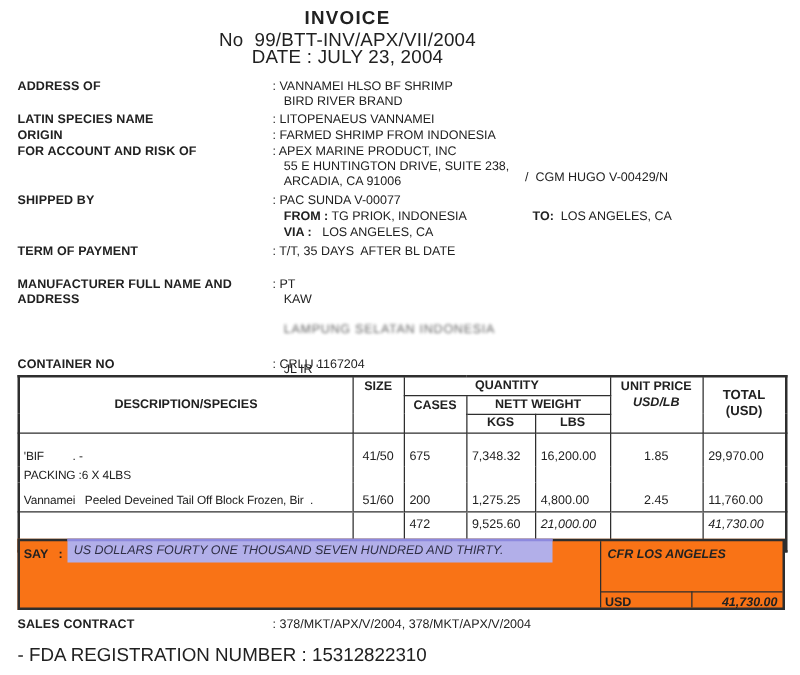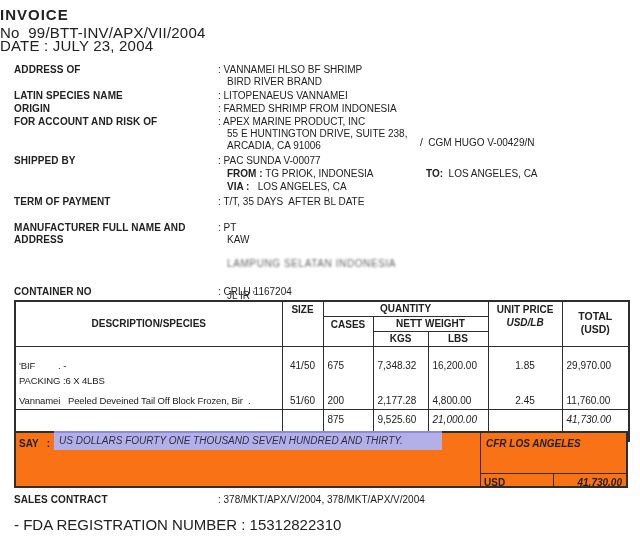--- a/index.html
+++ b/index.html
@@ -8,21 +8,21 @@
     font-family:"Liberation Sans",sans-serif;font-size:10px;color:#212121;
     overflow:hidden;
   }
   .abs{position:absolute;white-space:pre;line-height:11px;}
   .b{font-weight:bold;}
   .i{font-style:italic;}
   .title{font-size:15px;font-weight:bold;letter-spacing:1px;}
   .hdr{font-size:15px;letter-spacing:.2px;}
   .lbl{font-weight:bold;letter-spacing:.1px;}
   .blurred{filter:blur(1.2px);opacity:.7;letter-spacing:.6px;}
-  .ctrline{left:0;width:556px;}
+  .ctrline{left:0;width:556px;text-align:center;}
 
   
   table.inv{
     position:absolute;left:14px;top:300px;width:614px;
     border-collapse:collapse;table-layout:fixed;
     border:2px solid #2e2e2e;font-size:10px;color:#212121;
   }
   table.inv td{overflow:hidden;}
   thead td{
     border:1px solid #2e2e2e;font-weight:bold;text-align:center;
@@ -149,29 +149,29 @@
           <td></td>
           <td></td>
           <td></td>
           <td></td>
           <td></td>
       </tr>
       <tr class="rc">
         <td class="desc">Vannamei   Peeled Deveined Tail Off Block Frozen, Bir  .</td>
         <td class="ctr">51/60</td>
         <td class="num">200</td>
-        <td class="num">2,177.28</td>
+        <td class="num">1,275.25</td>
         <td class="num">4,800.00</td>
         <td class="ctr">2.45</td>
         <td class="num">11,760.00</td>
       </tr>
       <tr class="tot">
         <td></td>
         <td></td>
-        <td class="num">875</td>
+        <td class="num">472</td>
         <td class="num">9,525.60</td>
         <td class="num i">21,000.00</td>
         <td></td>
         <td class="num i">41,730.00</td>
       </tr>
     </tbody>
   </table>
 
   <div class="saybox">
     <div class="abs b" style="left:3px;top:5px;"><span>SAY</span>   <span>:</span></div>

